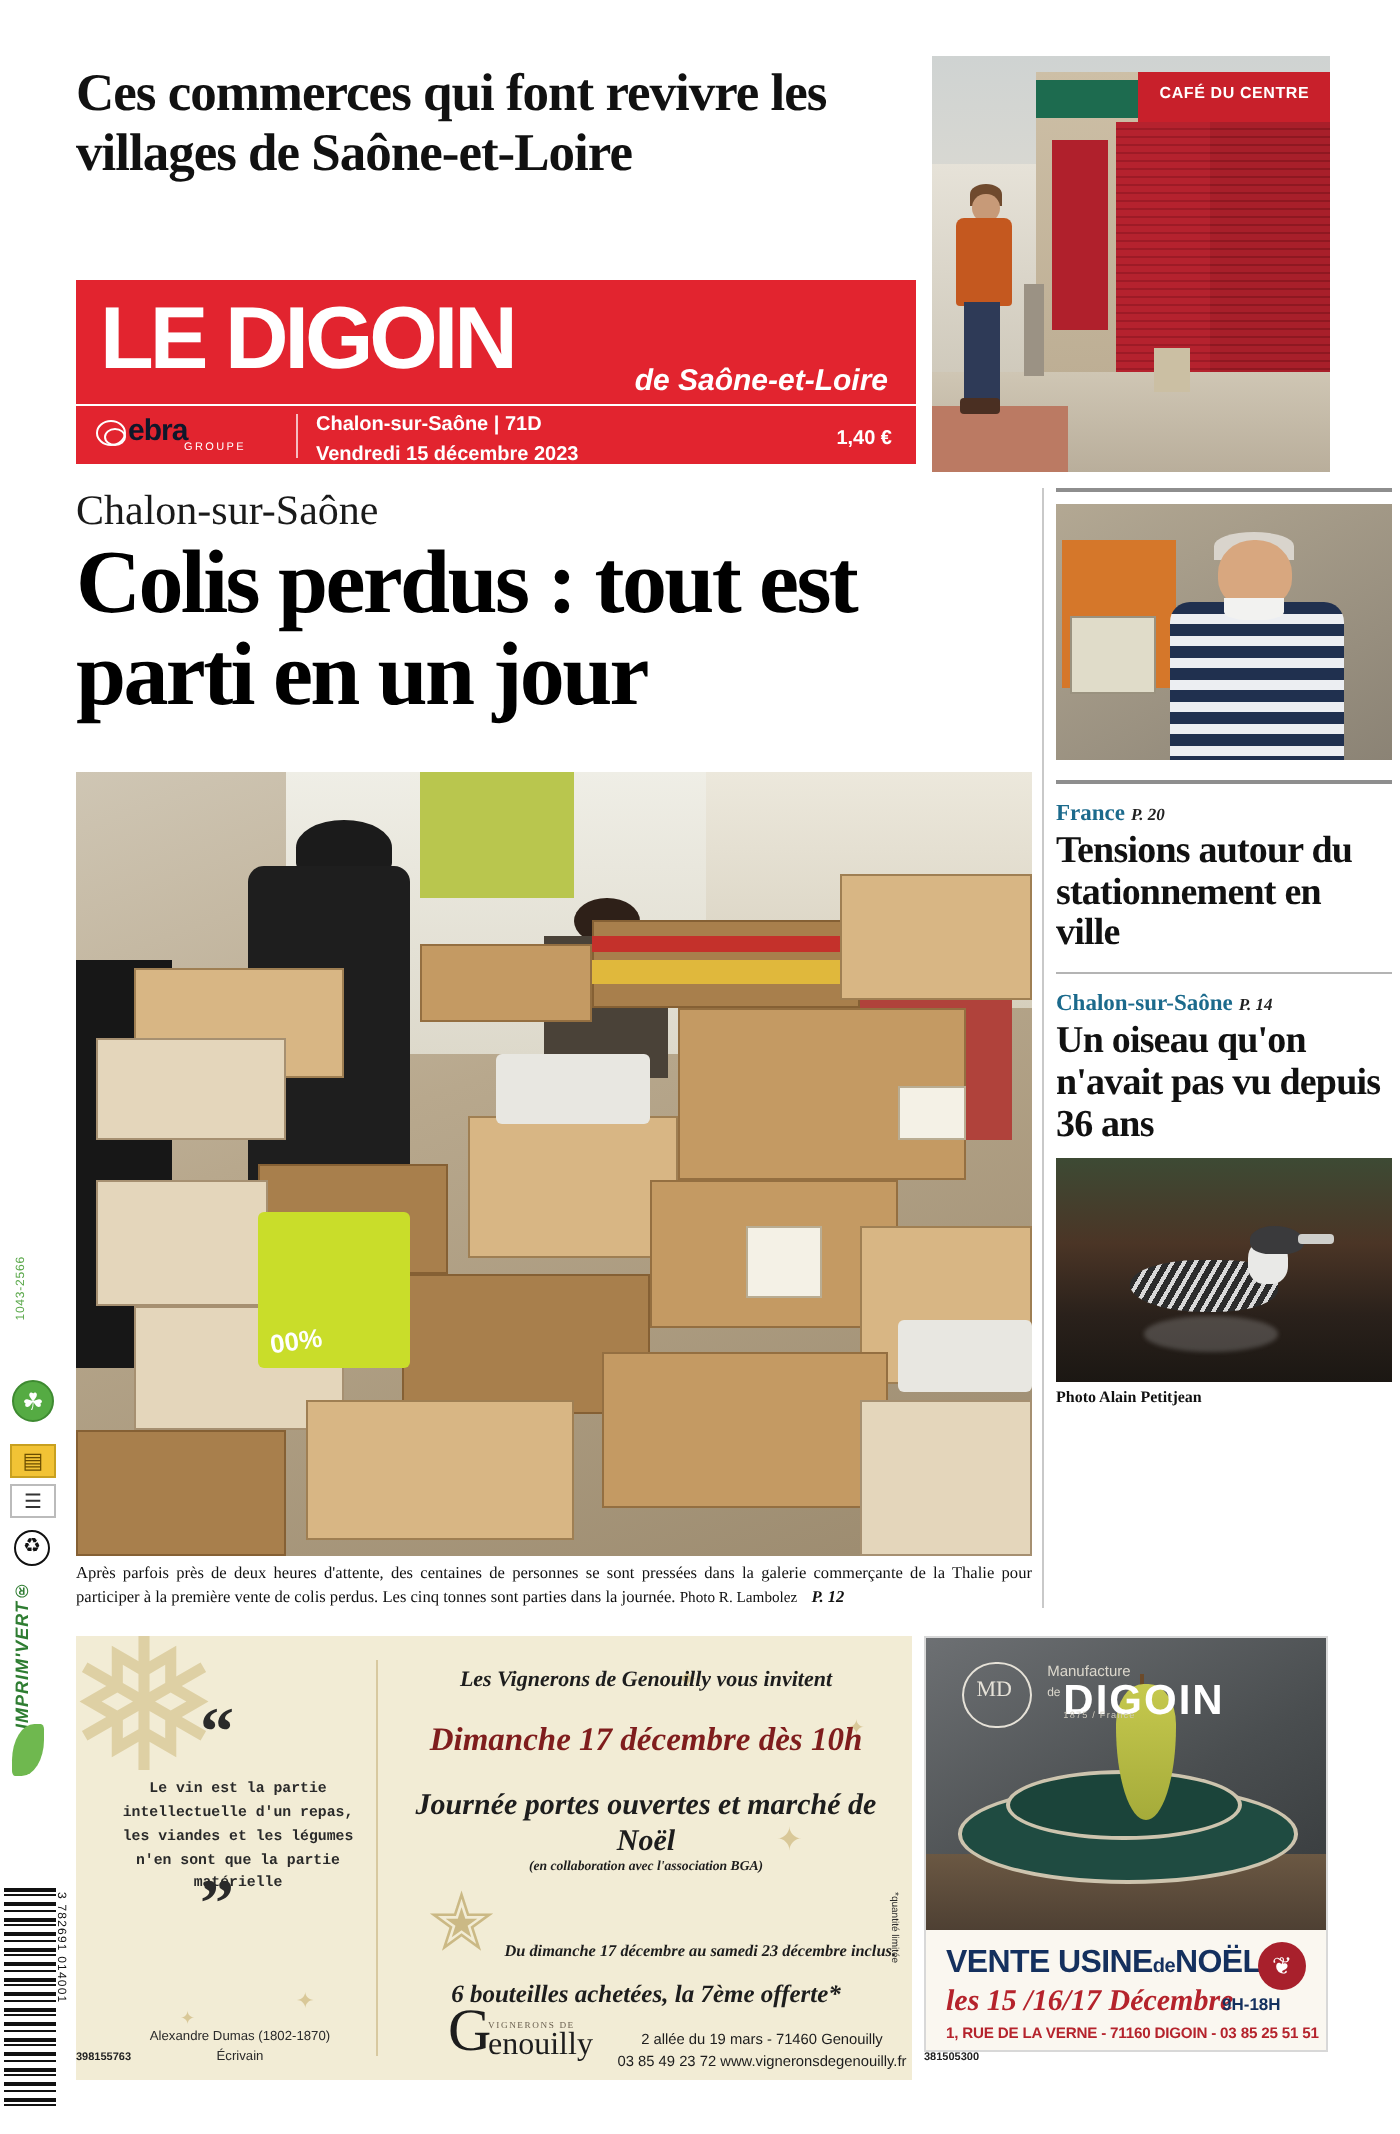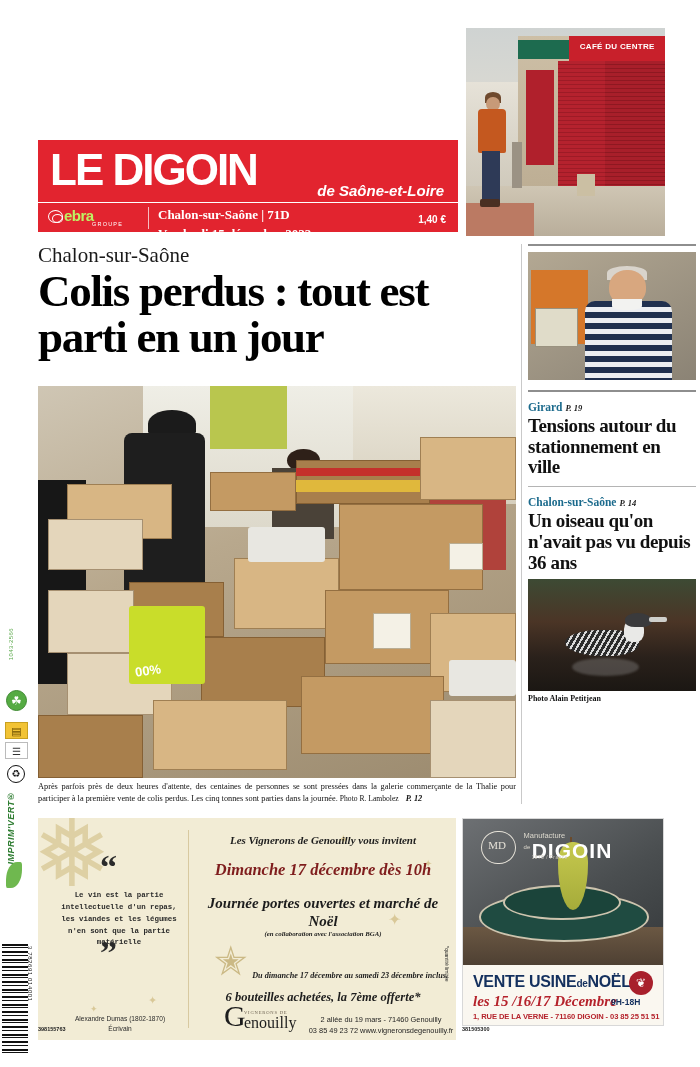--- a/index.html
+++ b/index.html
@@ -153,43 +153,43 @@
   .mast-info {
     position:absolute; left:38px; top:202px; width:420px; height:30px;
     background:#e2242f; border-top:1px solid #fff;
   }
   .ebra {
     position:absolute; left:10px; top:4px; width:92px; height:22px;
   }
   .ebra-name{
     position:absolute; left:16px; top:0;
     font-family:"Liberation Sans", sans-serif;
-    font-weight:bold; font-size:15px; color:#bef264; letter-spacing:-.5px;
+    font-weight:bold; font-size:15px; color:#0f172a; letter-spacing:-.5px;
   }
   .ebra-groupe{
     position:absolute; left:44px; top:14px;
     font-family:"Liberation Sans", sans-serif;
     font-size:5.5px; color:#fff; letter-spacing:1.2px;
   }
   .ebra-mark{
     position:absolute; left:0; top:3px; width:15px; height:13px;
     border:1.6px solid #fff; border-radius:50%;
   }
   .ebra-mark::after{
     content:""; position:absolute; left:3px; top:2.5px;
     width:9px; height:7px; border:1.4px solid #fff; border-radius:50%;
   }
   .mast-divider{
     position:absolute; left:110px; top:4px; width:1px; height:22px;
     background:rgba(255,255,255,.7);
   }
   .mast-edition{
     position:absolute; left:120px; top:3px;
-    font-family:Liberation Serif, serif;
-    font-size:13px; font-weight:bold; color:#fff; line-height:1.45;
+    font-family:Liberation Sans, sans-serif;
+    font-size:10px; font-weight:bold; color:#fff; line-height:1.45;
   }
   .mast-price{
     position:absolute; right:12px; top:11px;
     font-family:"Liberation Sans", sans-serif;
     font-size:10px; font-weight:bold; color:#fff;
   }
 
   
   .main-col{ position:absolute; left:38px; top:244px; width:478px; }
   .main-kicker{
@@ -458,20 +458,21 @@
     <div class="eco-circ"></div>
     <div class="imprim-vert">IMPRIM'VERT®</div>
     <div class="imprim-leaf"></div>
     <div class="barcode-wrap">
       <div class="barcode-bars"></div>
       <div class="barcode-digits">3 782691 014001</div>
     </div>
   </div>
 
   <div class="teaser">
+    <div class="teaser-head">Ces commerces qui font revivre les villages de Saône-et-Loire</div>
   </div>
 
   <div class="photo-cafe">
     <div class="cafe-sky"></div>
     <div class="cafe-wall-left"></div>
     <div class="cafe-facade"></div>
     <div class="cafe-awning"></div>
     <div class="cafe-sign"></div>
     <div class="cafe-sign-txt">CAFÉ DU CENTRE</div>
     <div class="cafe-door"></div>
@@ -570,21 +571,21 @@
       <div class="por-hair"></div>
       <div class="por-head"></div>
       <div class="por-body"></div>
       <div class="por-collar"></div>
     </div>
 
     <div style="height:10px"></div>
     <div class="rail-rule"></div>
     <div>
       <div>
-        <span class="rail-kicker">Girard</span><span class="rail-page">P. 19</span>
+        <span class="rail-kicker">France</span><span class="rail-page">P. 20</span>
       </div>
       <div class="rail-head">Tensions autour du stationnement en ville</div>
     </div>
 
     <div style="height:8px"></div>
     <div class="rail-rule thin"></div>
     <div>
       <div>
         <span class="rail-kicker">Chalon-sur-Saône</span><span class="rail-page">P. 14</span>
       </div>

